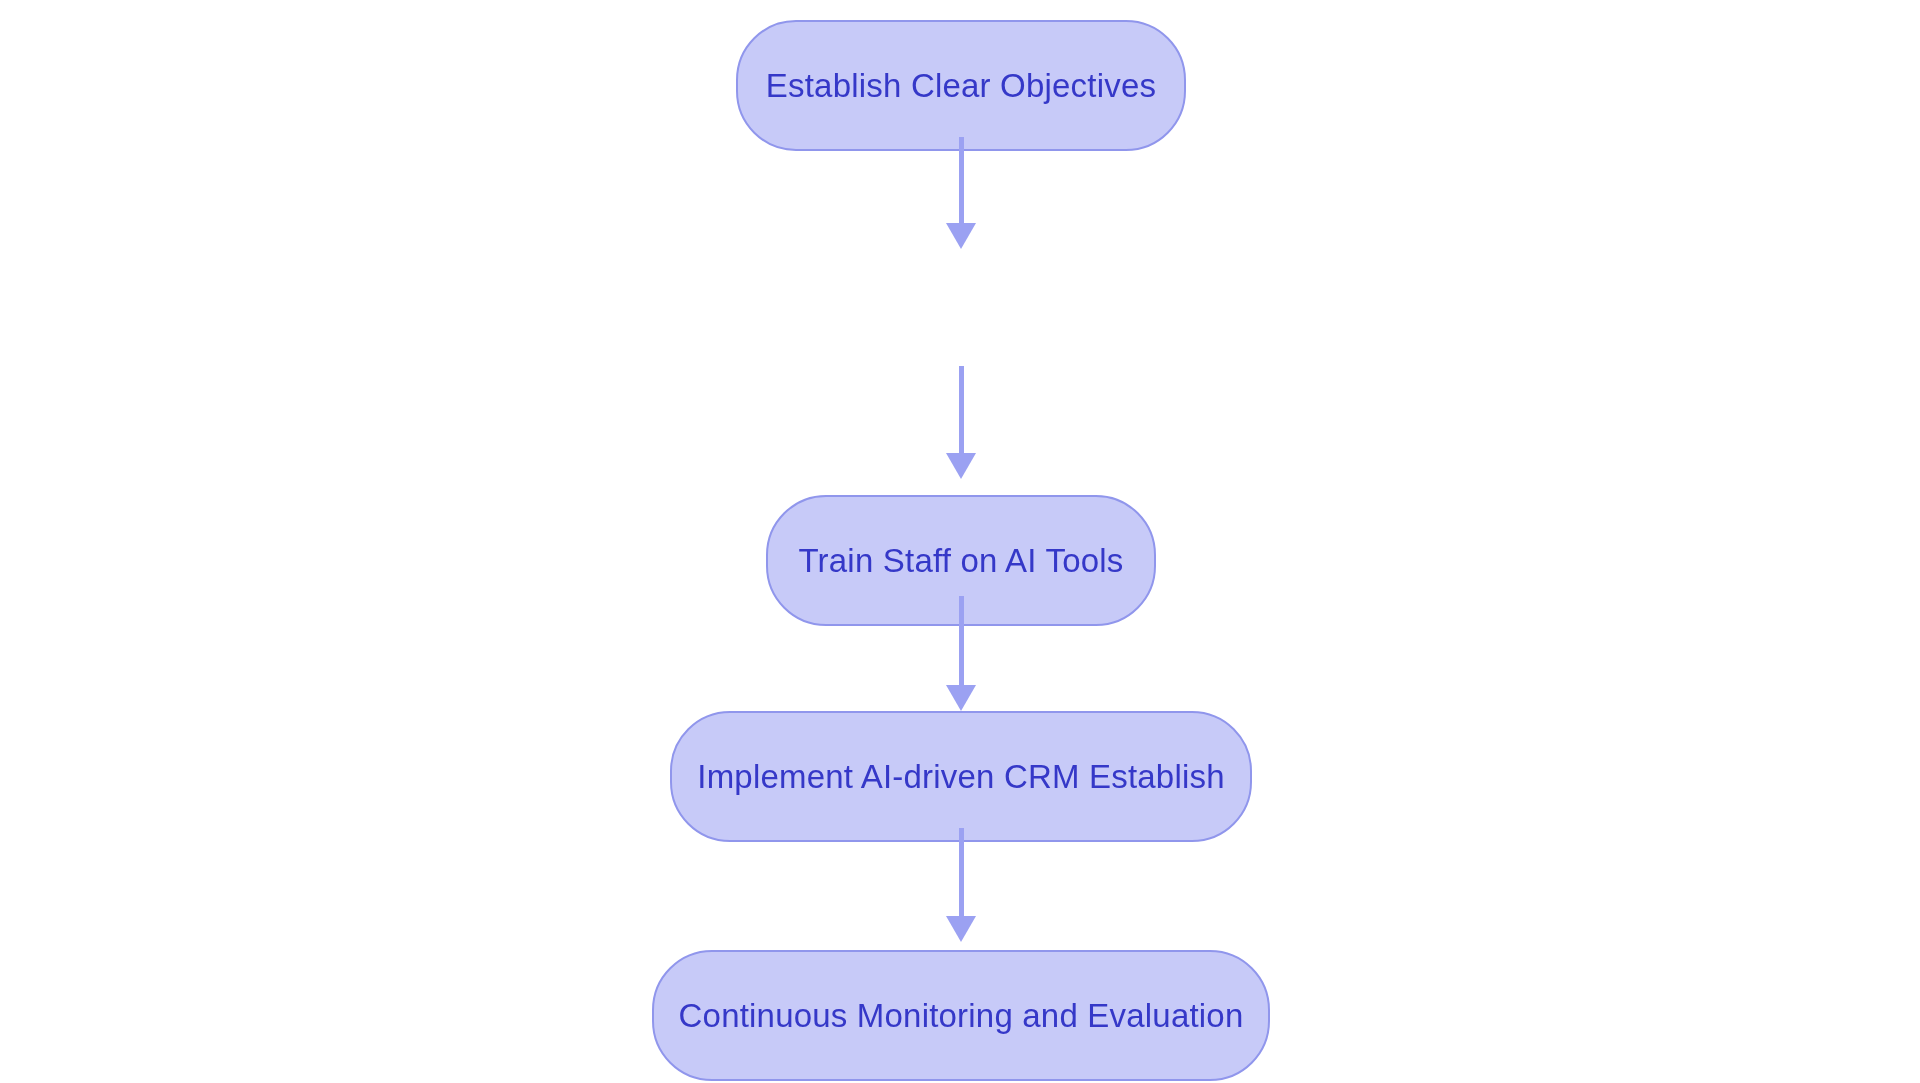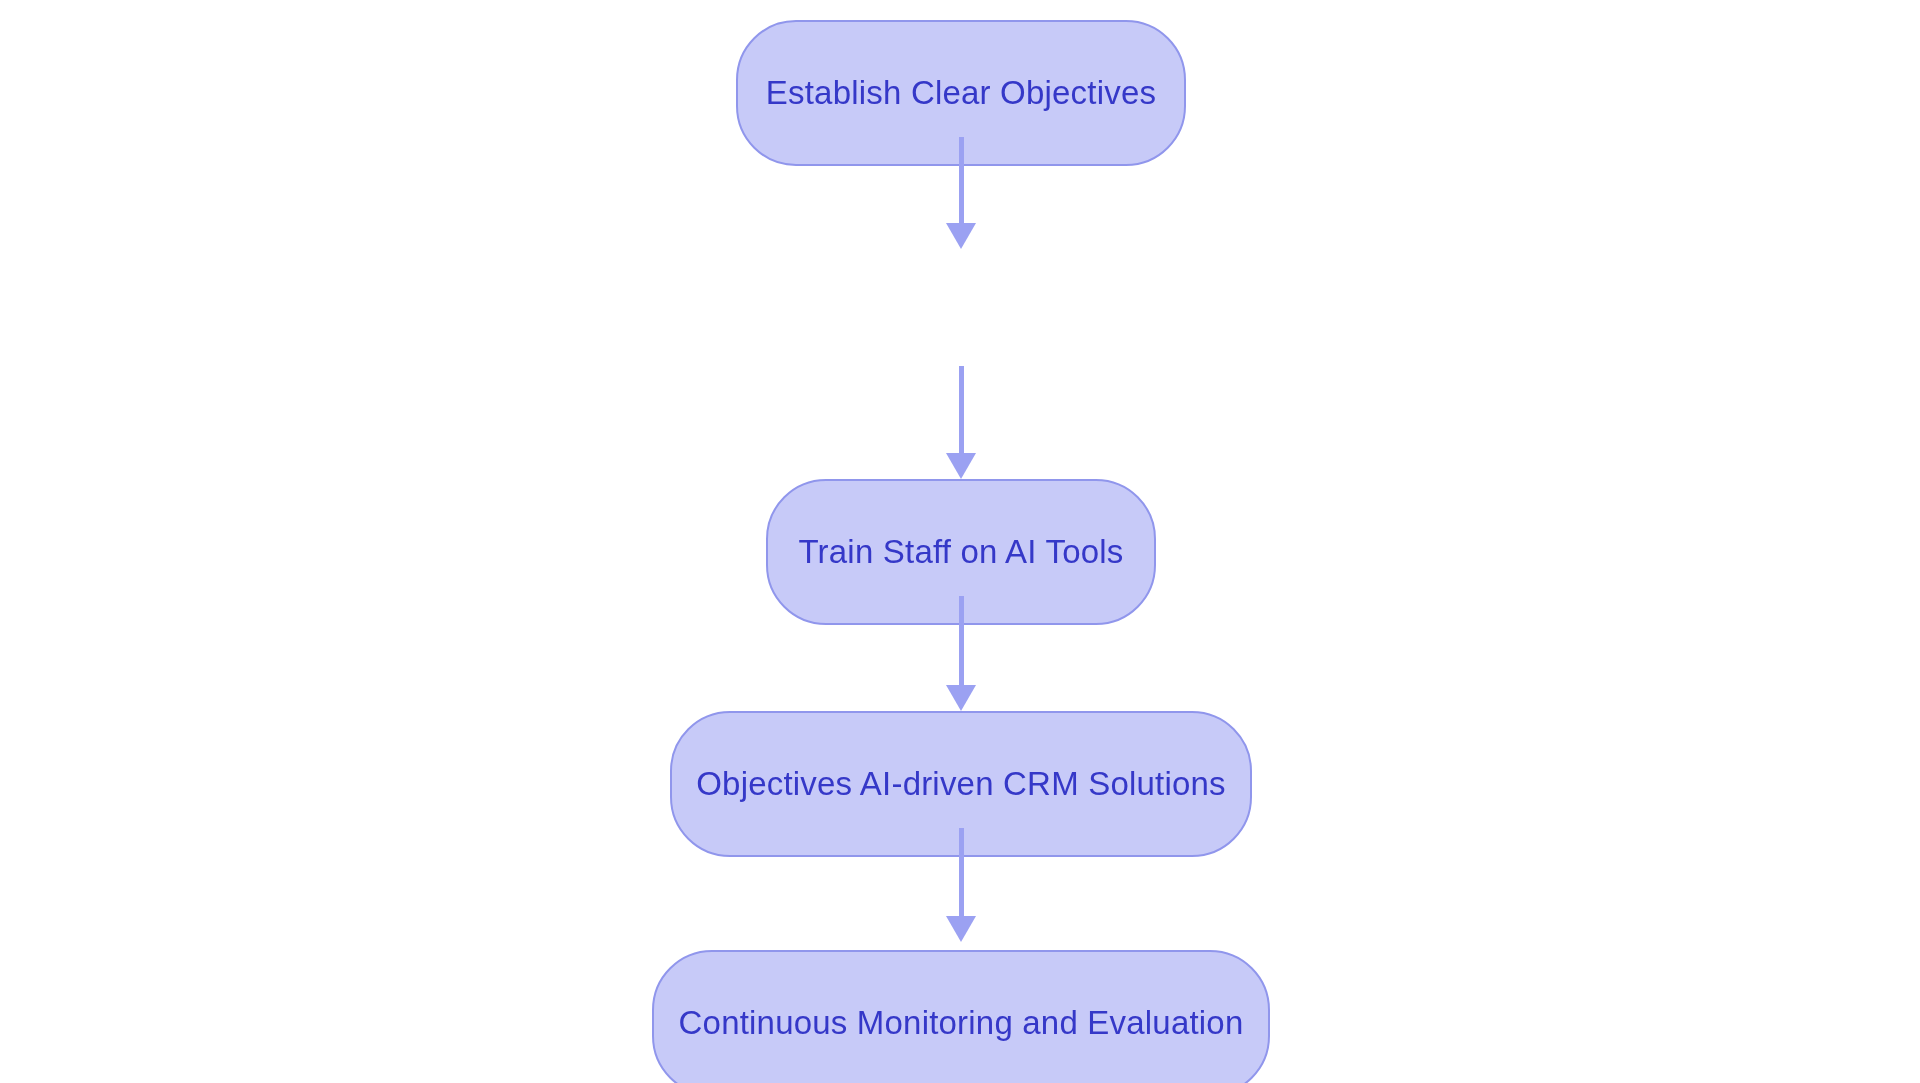--- a/index.html
+++ b/index.html
@@ -12,38 +12,38 @@
     position: relative;
     width: 1920px;
     height: 1083px;
     background: #ffffff;
     overflow: hidden;
   }
   .flow-node {
     position: absolute;
     left: 961px;
     transform: translateX(-50%);
-    height: 146px;
+    height: 131px;
     box-sizing: border-box;
     background: #c7caf8;
     border: 2px solid #9096ec;
     border-radius: 60px;
     display: flex;
     align-items: center;
     justify-content: center;
     color: #3538c8;
     font-size: 33px;
     font-weight: 500;
     letter-spacing: 0.2px;
     white-space: nowrap;
     text-align: center;
   }
   .n1 { top: 20px;  width: 450px; }
   .n2 { top: 249px; width: 368px; }
-  .n3 { top: 479px; width: 390px; }
+  .n3 { top: 495px; width: 390px; }
   .n4 { top: 711px; width: 582px; }
   .n5 { top: 950px; width: 618px; justify-content: center; }
 
   .flow-arrow {
     position: absolute;
     left: 961px;
     transform: translateX(-50%);
     width: 30px;
     display: flex;
     flex-direction: column;
@@ -89,21 +89,21 @@
   <div class="flow-node n3">
     <span>Train Staff on AI Tools</span>
   </div>
 
   <div class="flow-arrow a3">
     <div class="shaft"></div>
     <div class="head"></div>
   </div>
 
   <div class="flow-node n4">
-    <span>Objectives AI-driven CRM Solutions</span>
+    <span>Implement AI-driven CRM Establish</span>
   </div>
 
   <div class="flow-arrow a4">
     <div class="shaft"></div>
     <div class="head"></div>
   </div>
 
   <div class="flow-node n5">
     <span>Continuous Monitoring and Evaluation</span>
   </div>

